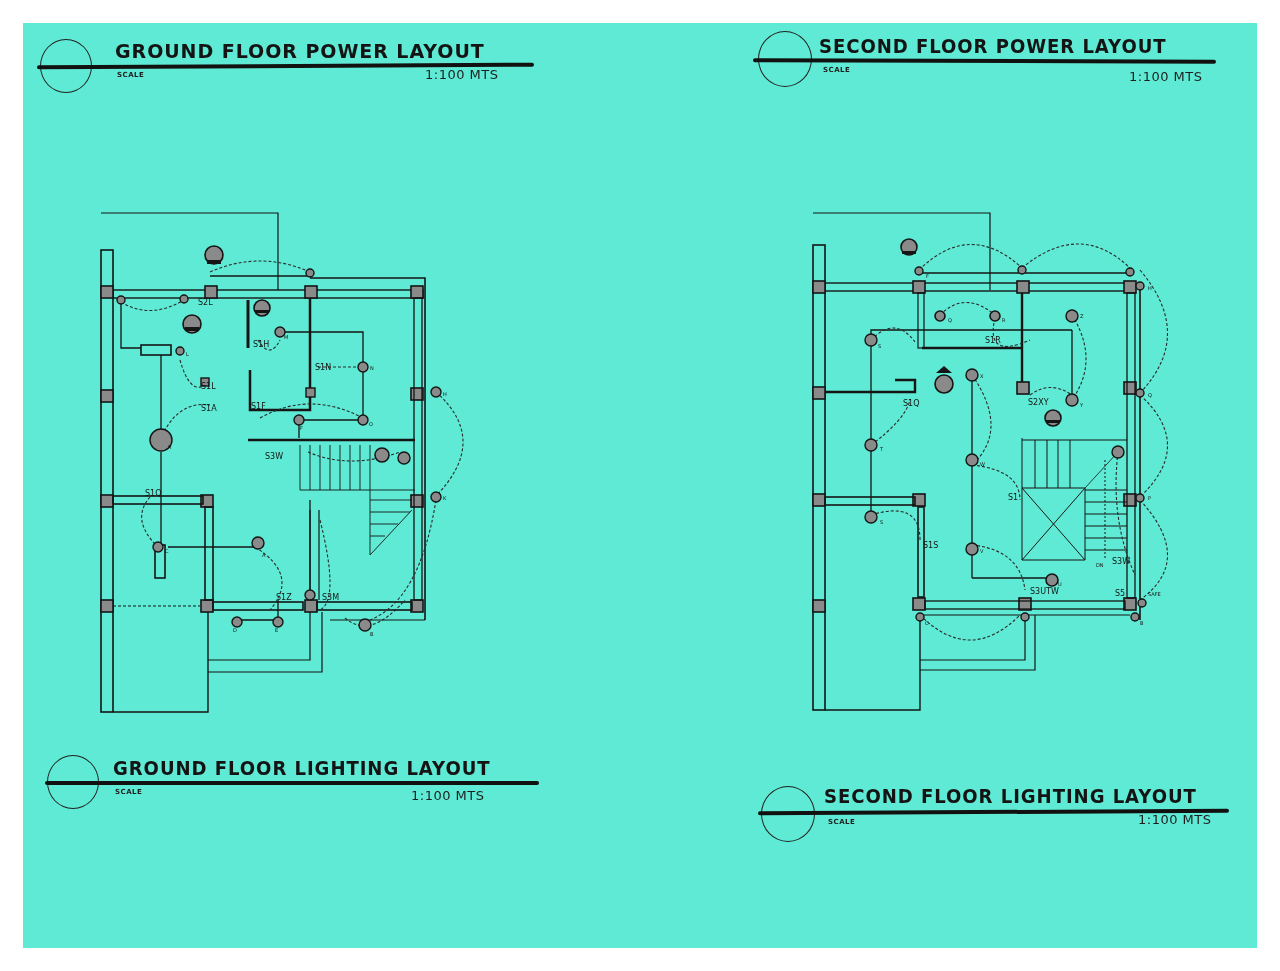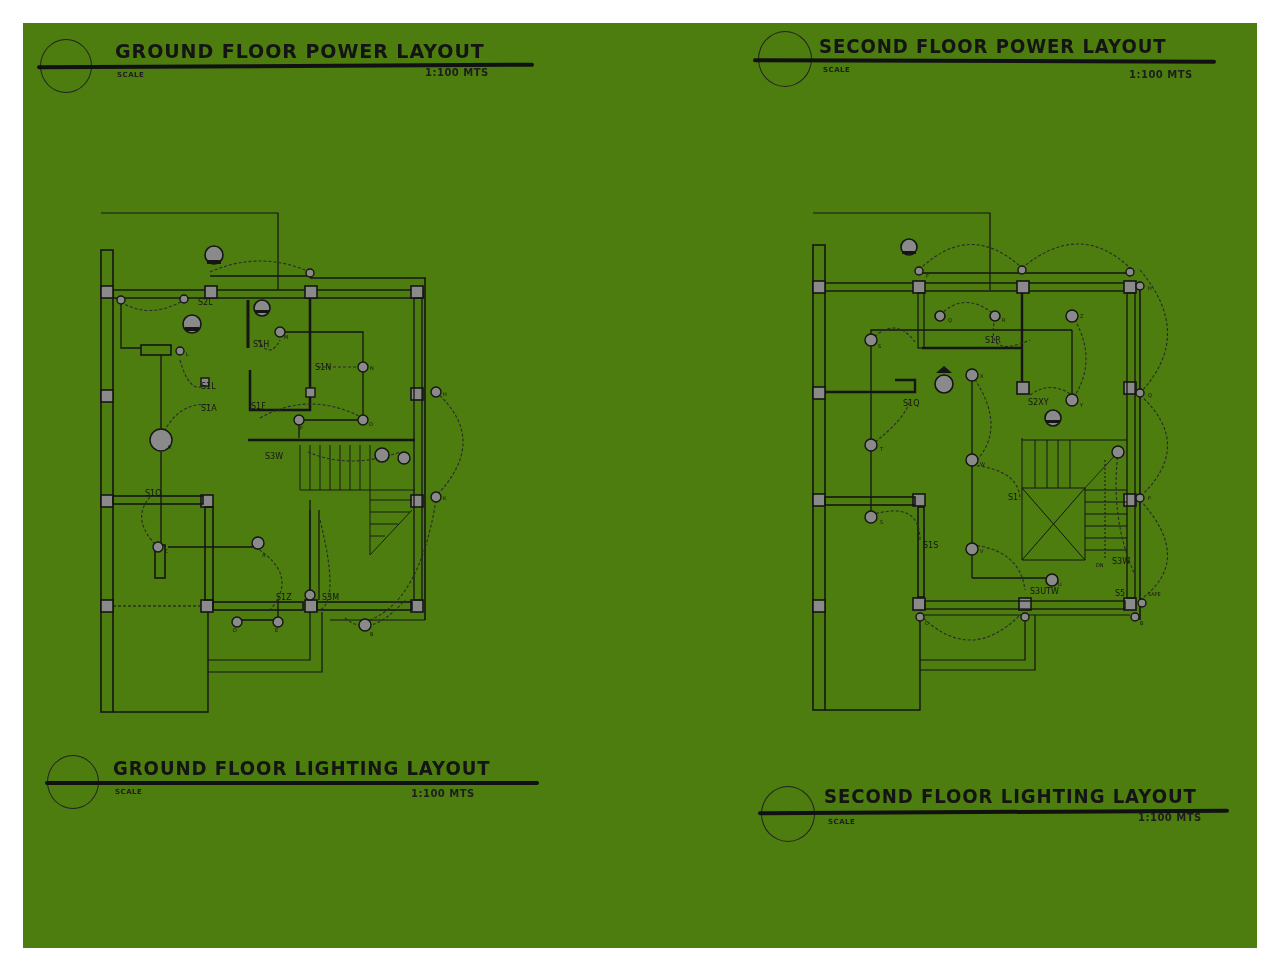--- a/index.html
+++ b/index.html
@@ -1,23 +1,23 @@
 <!DOCTYPE html>
 <html><head>
 <meta charset="utf-8">
 <style>
   html, body { margin:0; padding:0; background:#ffffff; }
   body { width:1280px; height:971px; position:relative; overflow:hidden; font-family:"DejaVu Sans", sans-serif; }
-  .sheet { position:absolute; left:23px; top:23px; width:1234px; height:925px; background:#4d7c0f; }
+  .sheet { position:absolute; left:23px; top:23px; width:1234px; height:925px; background:#5eead4; }
   .title-block { position:absolute; }
   .tb-circle { position:absolute; border:1.5px solid #222; border-radius:50%; background:transparent; }
   .tb-line { position:absolute; height:4px; background:#111; border-radius:2px; }
   .tb-title { position:absolute; font-family:"DejaVu Sans", sans-serif; font-weight:bold; color:#141414; letter-spacing:1px; white-space:nowrap; transform:scaleX(0.95); transform-origin:left bottom; }
   .tb-scale { position:absolute; font-size:7px; font-weight:bold; color:#1e1e1e; letter-spacing:0.5px; white-space:nowrap; }
-  .tb-ratio { position:absolute; font-size:10px; font-weight:bold; color:#1e1e1e; letter-spacing:0.5px; white-space:nowrap; }
+  .tb-ratio { position:absolute; font-size:13px; font-weight:normal; color:#1e1e1e; letter-spacing:0.5px; white-space:nowrap; }
   svg.plan { position:absolute; overflow:visible; }
   .lbl { font-family:"DejaVu Sans", sans-serif; font-size:8px; fill:#151515; }
   .lbl-sm { font-family:"DejaVu Sans", sans-serif; font-size:5px; fill:#151515; }
 </style>
 </head>
 <body>
 
 <div class="sheet">
 
   <div class="title-block" style="left:14px;top:16px;width:500px;height:56px;">

